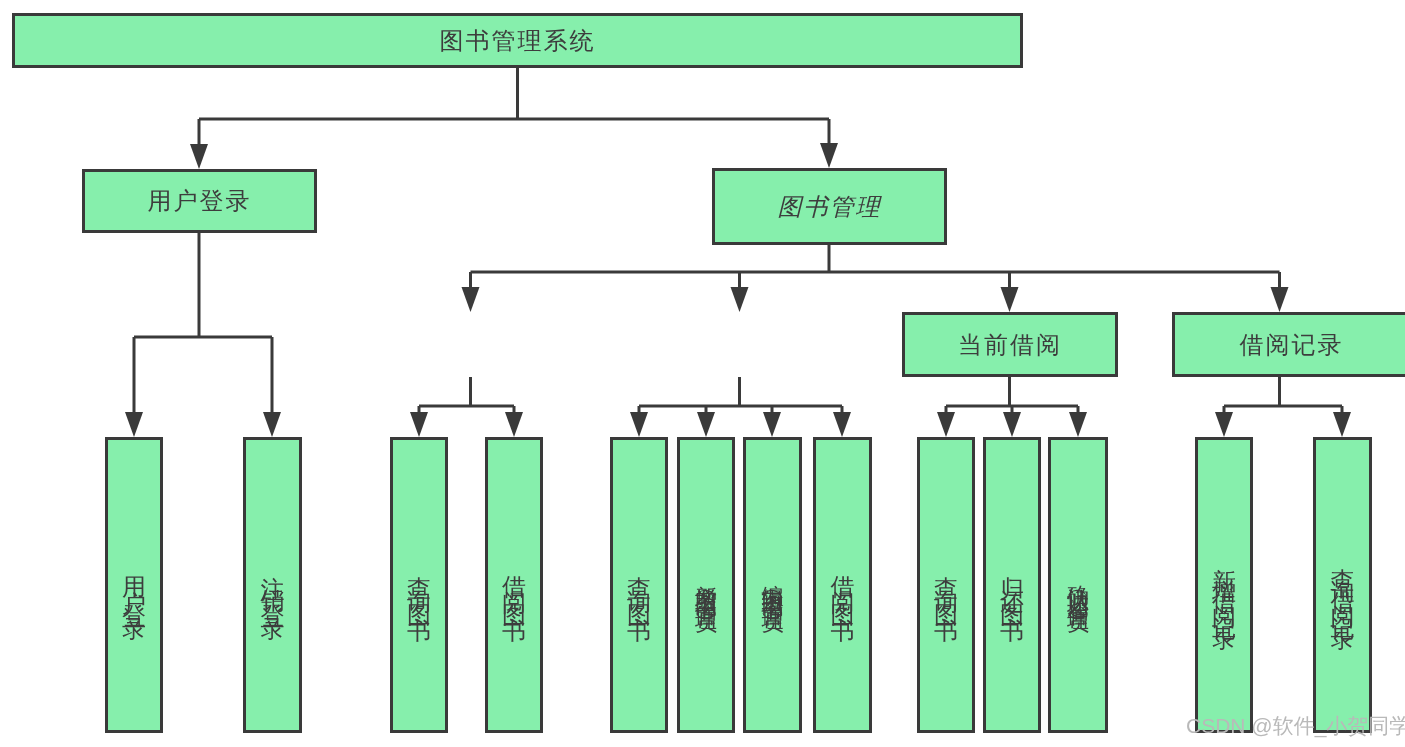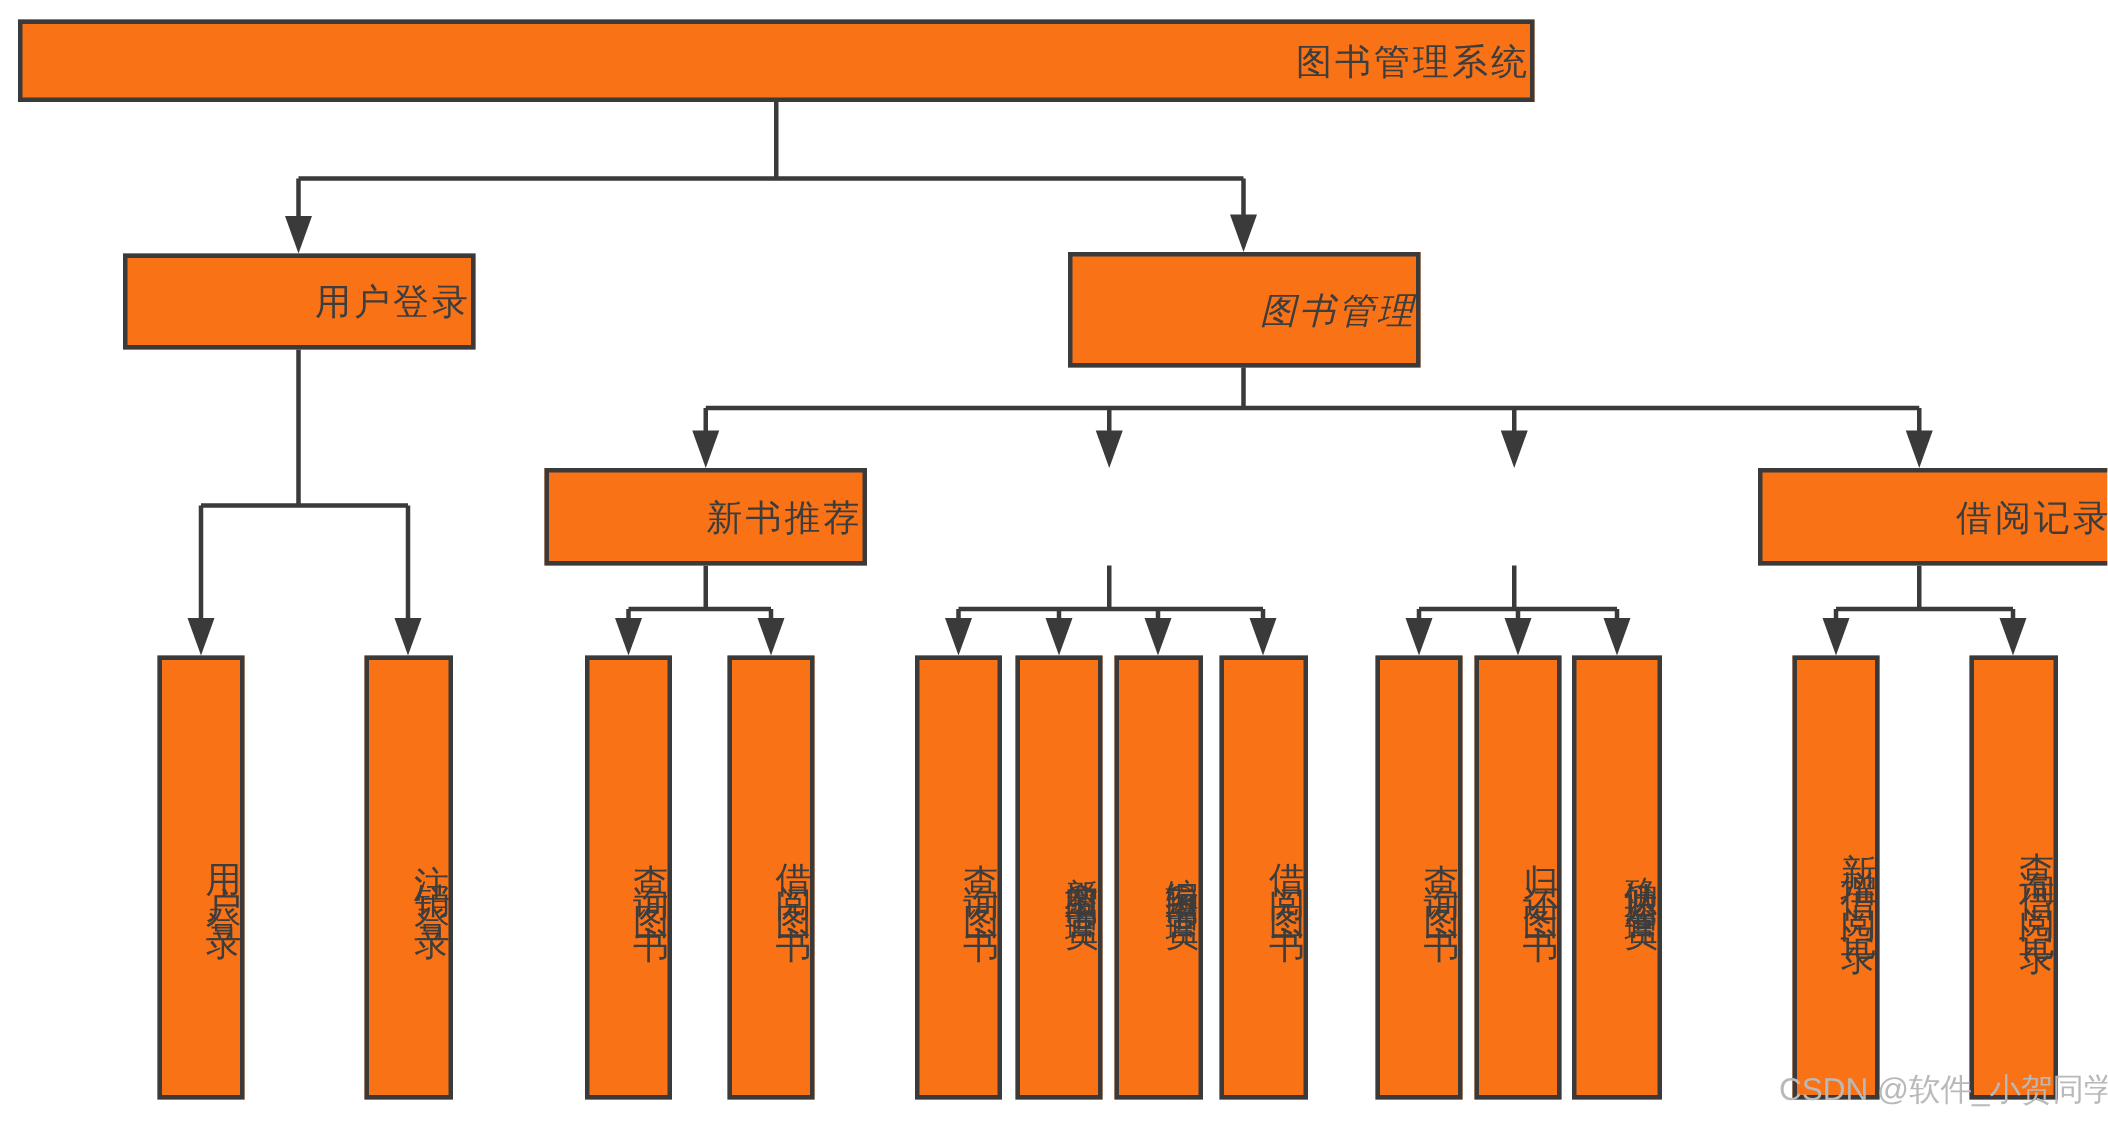--- a/index.html
+++ b/index.html
@@ -13,25 +13,25 @@
     overflow: hidden;
   }
   .connectors {
     position: absolute;
     left: 0; top: 0;
     width: 1405px; height: 747px;
     pointer-events: none;
   }
   .node {
     position: absolute;
-    background: #f97316;
+    background: #86efac;
     border: 3px solid #3a3a3a;
     display: flex;
     align-items: center;
-    justify-content: flex-end;
+    justify-content: center;
     color: #3d3d3d;
     font-size: 24px;
     letter-spacing: 2px;
     white-space: nowrap;
   }
   .vbox span {
     writing-mode: vertical-rl;
     text-orientation: mixed;
     letter-spacing: 14px;
     line-height: 1;
@@ -105,22 +105,22 @@
     <span>图书管理系统</span>
   </div>
 
   <div class="node hbox" style="left:82px; top:169px; width:235px; height:64px;">
     <span>用户登录</span>
   </div>
   <div class="node hbox" style="left:712px; top:168px; width:235px; height:77px;font-style:italic;">
     <span>图书管理</span>
   </div>
 
-  <div class="node hbox" style="left:363px; top:312px; width:215px; height:65px;">
-    <span>新书推荐</span>
+  <div class="node hbox" style="left:902px; top:312px; width:216px; height:65px;">
+    <span>当前借阅</span>
   </div>
   <div class="node hbox" style="left:1172px; top:312px; width:239px; height:65px;">
     <span>借阅记录</span>
   </div>
 
   <div class="node vbox" style="left:105px; top:437px; width:58px; height:296px;">
     <span>用户登录</span>
   </div>
   <div class="node vbox" style="left:243px; top:437px; width:59px; height:296px;">
     <span>注销登录</span>

